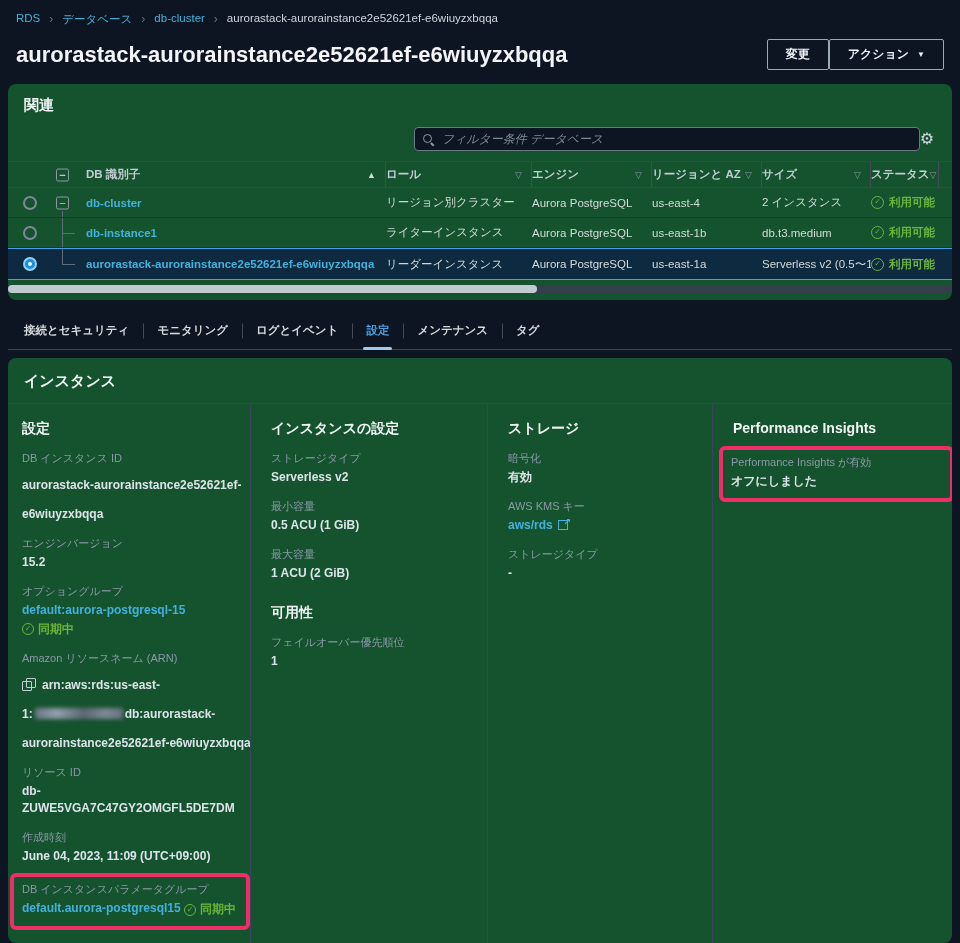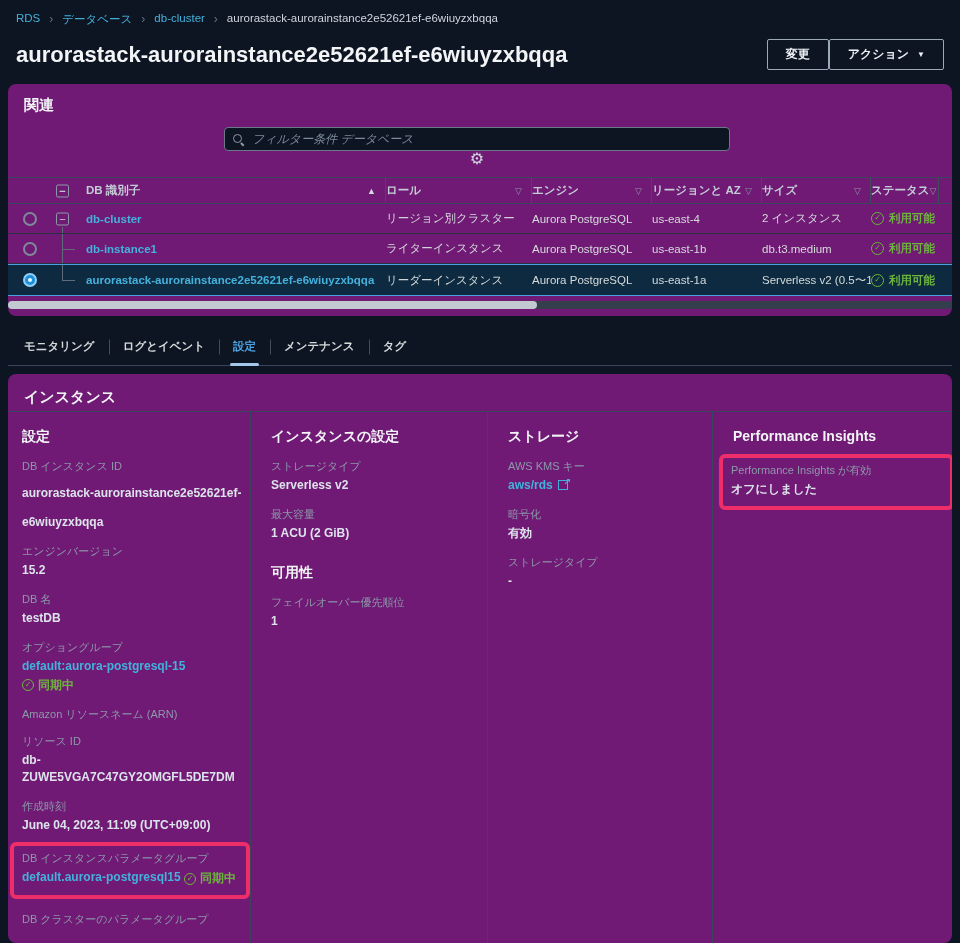--- a/index.html
+++ b/index.html
@@ -22,28 +22,28 @@
   .title-actions { display:flex; }
   .btn {
     background:transparent; border:1px solid #9aa8b8; color:#eef2f6;
     font-family:inherit; font-weight:700; font-size:12px;
     padding:6px 18px; border-radius:2px; cursor:pointer; white-space:nowrap;
   }
   .btn .caret { font-size:8px; margin-left:8px; position:relative; top:-1px; }
 
   
   .panel {
-    background:#701a75; margin:14px 8px 0 8px; border-radius:8px;
+    background:#14532d; margin:14px 8px 0 8px; border-radius:8px;
   }
   .panel h2 { font-size:15px; font-weight:700; color:#f2f4f6; }
 
   
   .related { padding-top:12px; }
   .related h2 { padding:0 16px; }
-  .controls { display:flex; align-items:center; justify-content:flex-end; padding:0 18px 0 12px; margin-top:12px;flex-direction:column; }
+  .controls { display:flex; align-items:center; justify-content:flex-end; padding:0 18px 0 12px; margin-top:12px; }
   .search { position:relative; width:506px; }
   .search input {
     width:100%; height:24px; background:#0d1422; border:1px solid #6b7989; border-radius:4px;
     color:#d5dbdb; font-family:inherit; font-size:12px; padding:0 8px 0 27px; outline:none;
   }
   .search input::placeholder { color:#7b8a9a; font-style:italic; }
   .mag { position:absolute; left:8px; top:6px; width:13px; height:13px; }
   .mag::before { content:""; position:absolute; left:1px; top:1px; width:7px; height:7px; border:1.5px solid #8d99a8; border-radius:50%; }
   .mag::after { content:""; position:absolute; left:9px; top:9px; width:4px; height:1.7px; background:#8d99a8; transform:rotate(45deg); transform-origin:left center; }
   .gear { color:#cfd6dd; font-size:16px; line-height:1; cursor:pointer; }
@@ -86,21 +86,21 @@
 
   
   .tabs { display:flex; align-items:stretch; margin:13px 8px 0 8px; border-bottom:1px solid #39455a; padding-left:2px; }
   .tab { position:relative; padding:10px 14px 11px 14px; font-size:11.5px; font-weight:700; color:#d5dbdb; cursor:pointer; white-space:nowrap; }
   .tab + .tab::before { content:""; position:absolute; left:0; top:50%; transform:translateY(-50%); height:15px; width:1px; background:#414d5c; }
   .tab.active { color:#4aa0e0; }
   .tab.active::after { content:""; position:absolute; left:11px; right:11px; bottom:-1px; height:3px; border-radius:2px; background:#a3c8e9; }
 
   
   .panel2 { margin-top:8px; height:586px; overflow:hidden; }
-  .panel2 h2 { padding:14px 16px 4px 16px; border-bottom:1px solid #39455a; }
+  .panel2 h2 { padding:14px 16px 12px 16px; border-bottom:1px solid #39455a; }
   .cols { display:grid; grid-template-columns:242px 237px 225px 1fr; height:100%; }
   .col { padding:2px 12px 0 14px; }
   .col + .col { border-left:1px solid #39455a; padding-left:20px; }
   .col4 { padding-left:16px; }
   .colhdr { font-size:14px; font-weight:700; color:#f2f4f6; margin-top:14px; }
   .subhdr { font-size:14px; font-weight:700; color:#f2f4f6; margin-top:22px; }
   .field { margin-top:14px; }
   .flabel { font-size:11px; color:#8c99a9; line-height:13px; }
   .fvalue { font-size:12px; font-weight:700; color:#dde3ea; line-height:17px; margin-top:4px; overflow-wrap:break-word; }
   .fvalue .lnk { font-size:12px; }
@@ -252,20 +252,21 @@
         <div class="cell"></div>
       </div>
 
       <div class="hscroll">
           <div class="hthumb"></div>
         </div>
     </div>
   </section>
 
   <nav class="tabs">
+    <div class="tab">接続とセキュリティ</div>
     <div class="tab">モニタリング</div>
     <div class="tab">ログとイベント</div>
     <div class="tab active">設定</div>
     <div class="tab">メンテナンス</div>
     <div class="tab">タグ</div>
   </nav>
 
   <section class="panel panel2">
     <h2>インスタンス</h2>
     <div class="cols">
@@ -279,35 +280,36 @@
             <span class="vline">aurorastack-aurorainstance2e52621ef-</span>
             <span class="vline">e6wiuyzxbqqa</span>
           </div>
         </div>
 
         <div class="field">
           <div class="flabel">エンジンバージョン</div>
           <div class="fvalue">15.2</div>
         </div>
 
-        <div class="field">
-          <div class="flabel">DB 名</div>
-          <div class="fvalue">testDB</div>
-        </div>
 
         <div class="field">
           <div class="flabel">オプショングループ</div>
           <div class="fvalue"><a class="lnk">default:aurora-postgresql-15</a> <span class="sync">
                 <span class="okicon">✓</span>
                 <span>同期中</span>
               </span></div>
         </div>
 
         <div class="field">
           <div class="flabel">Amazon リソースネーム (ARN)</div>
+          <div class="fvalue">
+            <span class="vline"><span class="copyicon"></span><span>arn:aws:rds:us-east-</span></span>
+            <span class="vline"><span>1:</span><span class="blur"></span><span>db:aurorastack-</span></span>
+            <span class="vline">aurorainstance2e52621ef-e6wiuyzxbqqa</span>
+          </div>
         </div>
 
         <div class="field">
           <div class="flabel">リソース ID</div>
           <div class="fvalue">db-ZUWE5VGA7C47GY2OMGFL5DE7DM</div>
         </div>
 
         <div class="field">
           <div class="flabel">作成時刻</div>
           <div class="fvalue">June 04, 2023, 11:09 (UTC+09:00)</div>
@@ -330,45 +332,49 @@
       </div>
 
       <div class="col">
         <div class="colhdr">インスタンスの設定</div>
 
         <div class="field">
           <div class="flabel">ストレージタイプ</div>
           <div class="fvalue">Serverless v2</div>
         </div>
 
+        <div class="field">
+          <div class="flabel">最小容量</div>
+          <div class="fvalue">0.5 ACU (1 GiB)</div>
+        </div>
 
         <div class="field">
           <div class="flabel">最大容量</div>
           <div class="fvalue">1 ACU (2 GiB)</div>
         </div>
 
         <div class="subhdr">可用性</div>
 
         <div class="field">
           <div class="flabel">フェイルオーバー優先順位</div>
           <div class="fvalue">1</div>
         </div>
       </div>
 
       <div class="col">
         <div class="colhdr">ストレージ</div>
 
         <div class="field">
+          <div class="flabel">暗号化</div>
+          <div class="fvalue">有効</div>
+        </div>
+
+        <div class="field">
           <div class="flabel">AWS KMS キー</div>
           <div class="fvalue"><a class="lnk">aws/rds</a><span class="extlink"></span></div>
-        </div>
-
-        <div class="field">
-          <div class="flabel">暗号化</div>
-          <div class="fvalue">有効</div>
         </div>
 
         <div class="field">
           <div class="flabel">ストレージタイプ</div>
           <div class="fvalue">-</div>
         </div>
       </div>
 
       <div class="col col4">
         <div class="colhdr">Performance Insights</div>

